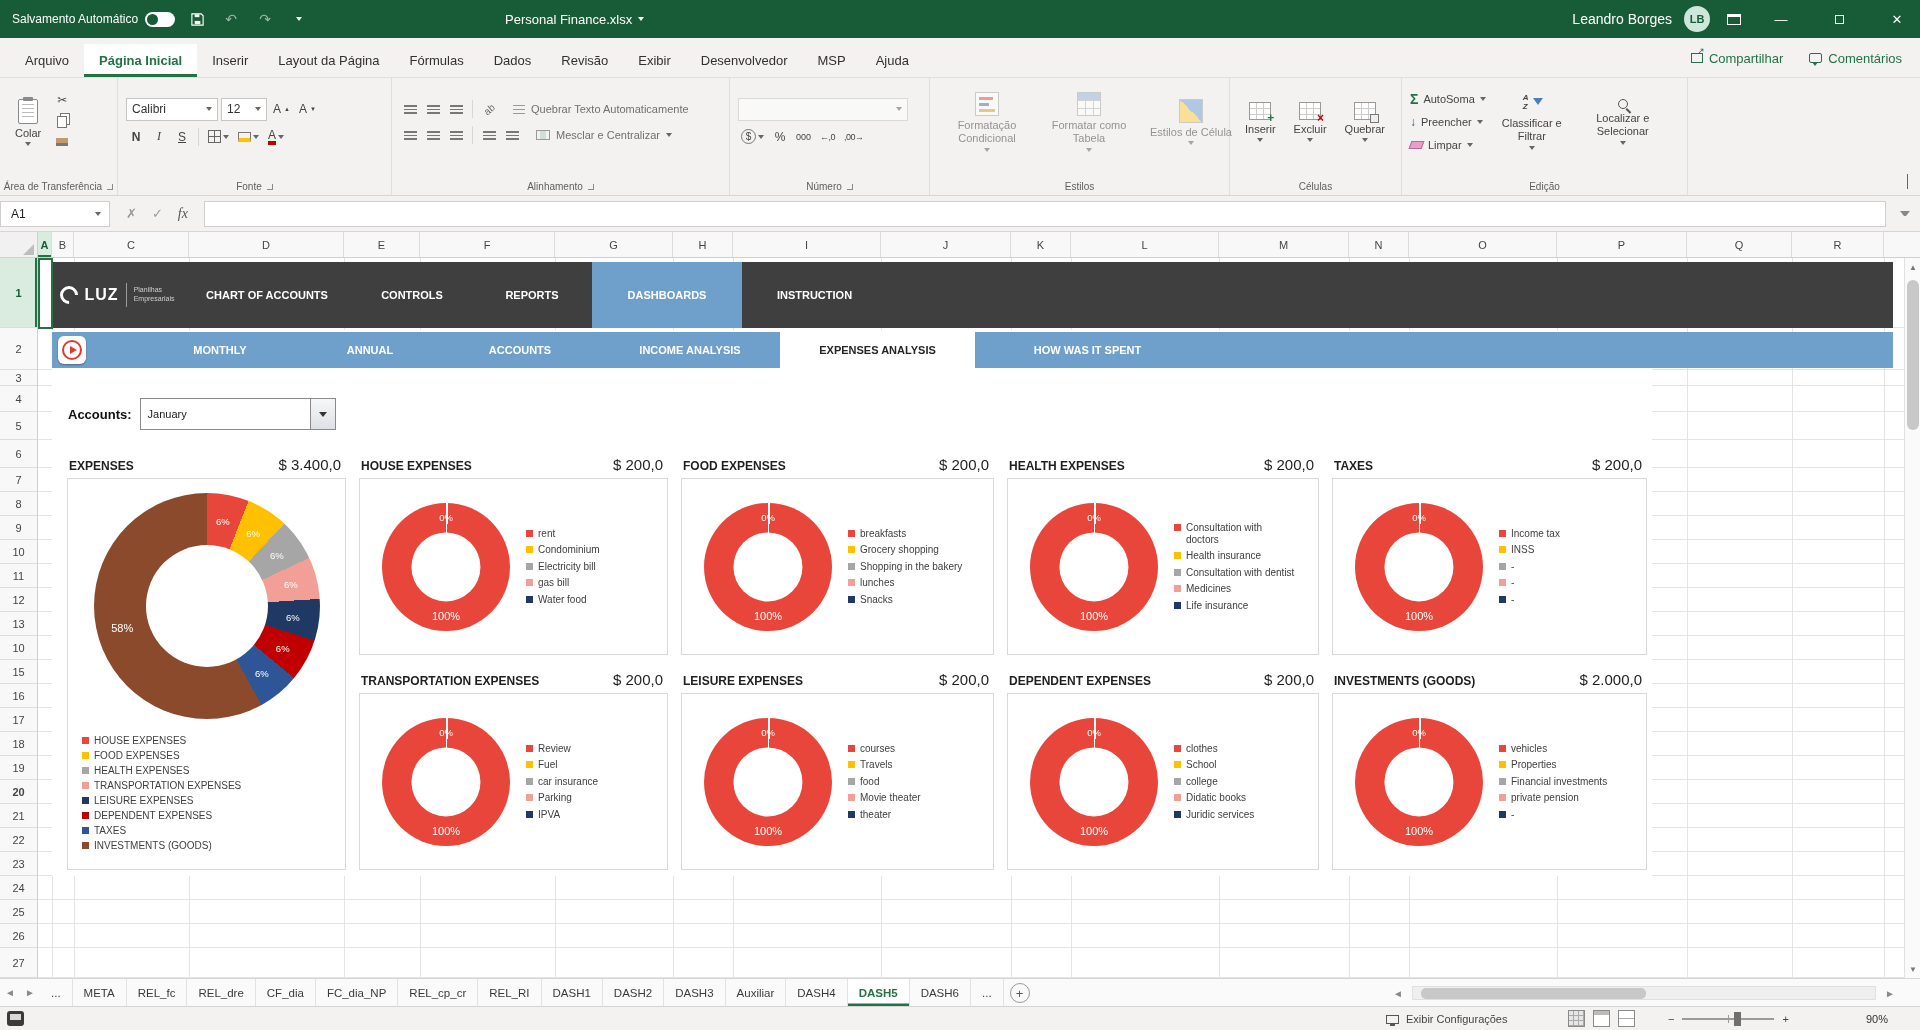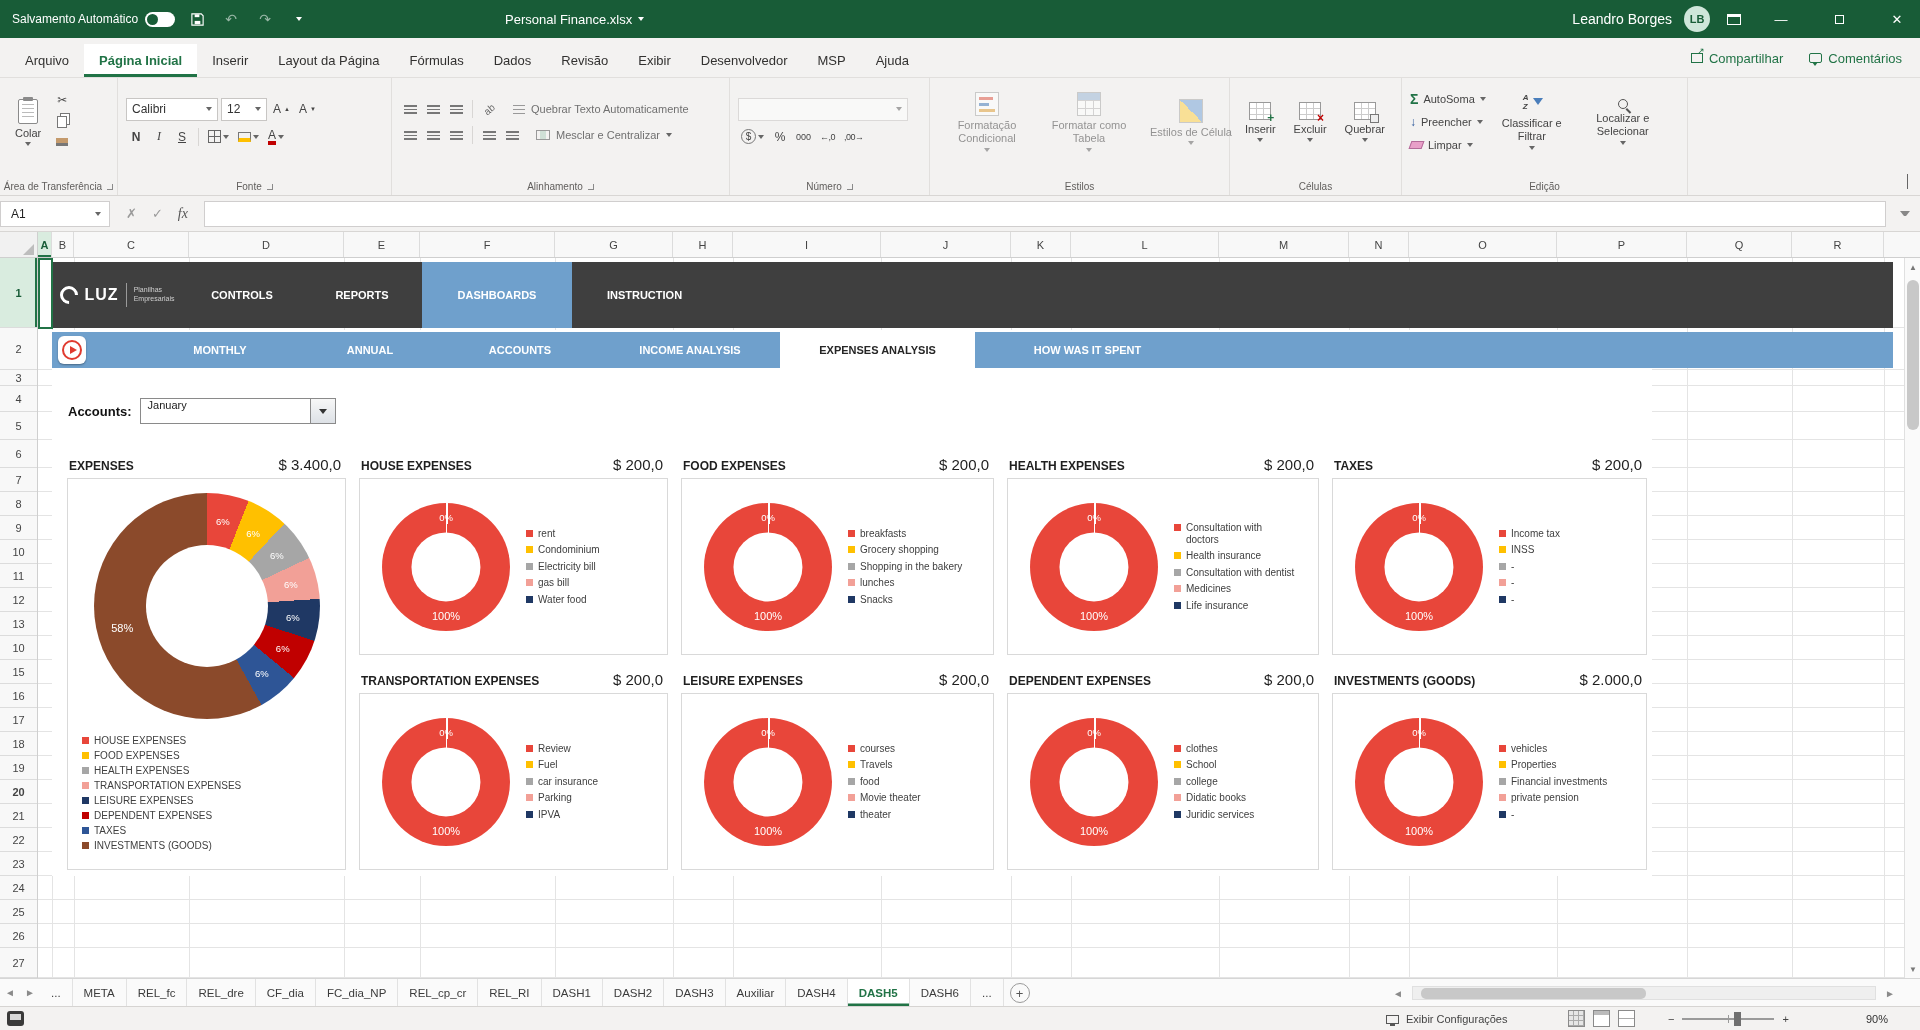--- a/index.html
+++ b/index.html
@@ -124,21 +124,21 @@
 .subnav{position:absolute;left:52px;top:332px;width:1841px;height:36px;background:#6fa0cc;display:flex;padding-left:88px;z-index:2}
 .subnav-item{display:flex;align-items:center;justify-content:center;color:#fff;font-weight:700;font-size:11px}
 .subnav-item.active{background:#fff;color:#262626}
 .playbtn{position:absolute;left:58px;top:336px;width:28px;height:28px;background:#fff;border-radius:6px;display:flex;align-items:center;justify-content:center;z-index:3;box-shadow:0 1px 2px rgba(0,0,0,.35)}
 .play-ring{width:20px;height:20px;border:2.5px solid #e03a2f;border-radius:50%;display:flex;align-items:center;justify-content:center}
 .play-tri{width:0;height:0;border-left:7px solid #e03a2f;border-top:4.5px solid transparent;border-bottom:4.5px solid transparent;margin-left:2px}
 
 
 .accounts{position:absolute;left:68px;top:398px;display:flex;align-items:center;gap:8px;z-index:2}
 .acc-label{font-size:13px;font-weight:700;color:#111}
-.acc-select{width:196px;height:26px;border:1px solid #8a8a8a;background:#fff;display:flex;align-items:flex-start}
+.acc-select{width:196px;height:32px;border:1px solid #8a8a8a;background:#fff;display:flex;align-items:center}
 .acc-value{flex:1;padding-left:7px;font-size:11px;color:#222}
 .acc-arrow{width:25px;height:100%;border-left:1px solid #8a8a8a;background:linear-gradient(#f7f7f7,#dde1e6);display:flex;align-items:center;justify-content:center}
 .acc-arrow i{width:0;height:0;border-left:4px solid transparent;border-right:4px solid transparent;border-top:5px solid #333}
 
 
 .dash-grid{position:absolute;left:67px;top:452px;display:grid;grid-template-columns:279px 309px 313px 312px 315px;grid-template-rows:26px 177px 38px 177px;column-gap:13px;z-index:2}
 .card-header{display:flex;justify-content:space-between;align-items:flex-end;padding:0 5px 5px 2px}
 .ch-title{font-size:12px;font-weight:700;color:#1f1f1f;white-space:nowrap}
 .ch-amount{font-size:15px;color:#1f1f1f;white-space:nowrap}
 .card{background:#fff;border:1px solid #d9d9d9}
@@ -602,20 +602,21 @@
 <div class="sel-box"></div>
 
 <div class="navbar">
   <div class="logo">
     <span class="logo-ring"></span>
     <span class="logo-name">LUZ</span>
     <span class="logo-div"></span>
     <span class="logo-sub"><span>Planilhas</span><br><span>Empresariais</span></span>
   </div>
   <div id="nav-items" style="display:flex;align-items:stretch">
+      <div class="nav-item" style="width: 170px;">CHART OF ACCOUNTS</div>
       <div class="nav-item" style="width: 120px;">CONTROLS</div>
       <div class="nav-item" style="width: 120px;">REPORTS</div>
       <div class="nav-item active" style="width: 150px;">DASHBOARDS</div>
       <div class="nav-item" style="width: 145px;">INSTRUCTION</div>
     </div>
 </div>
 
 <div class="subnav" id="subnav">
     <div class="subnav-item" style="width: 160px;">MONTHLY</div>
     <div class="subnav-item" style="width: 140px;">ANNUAL</div>

